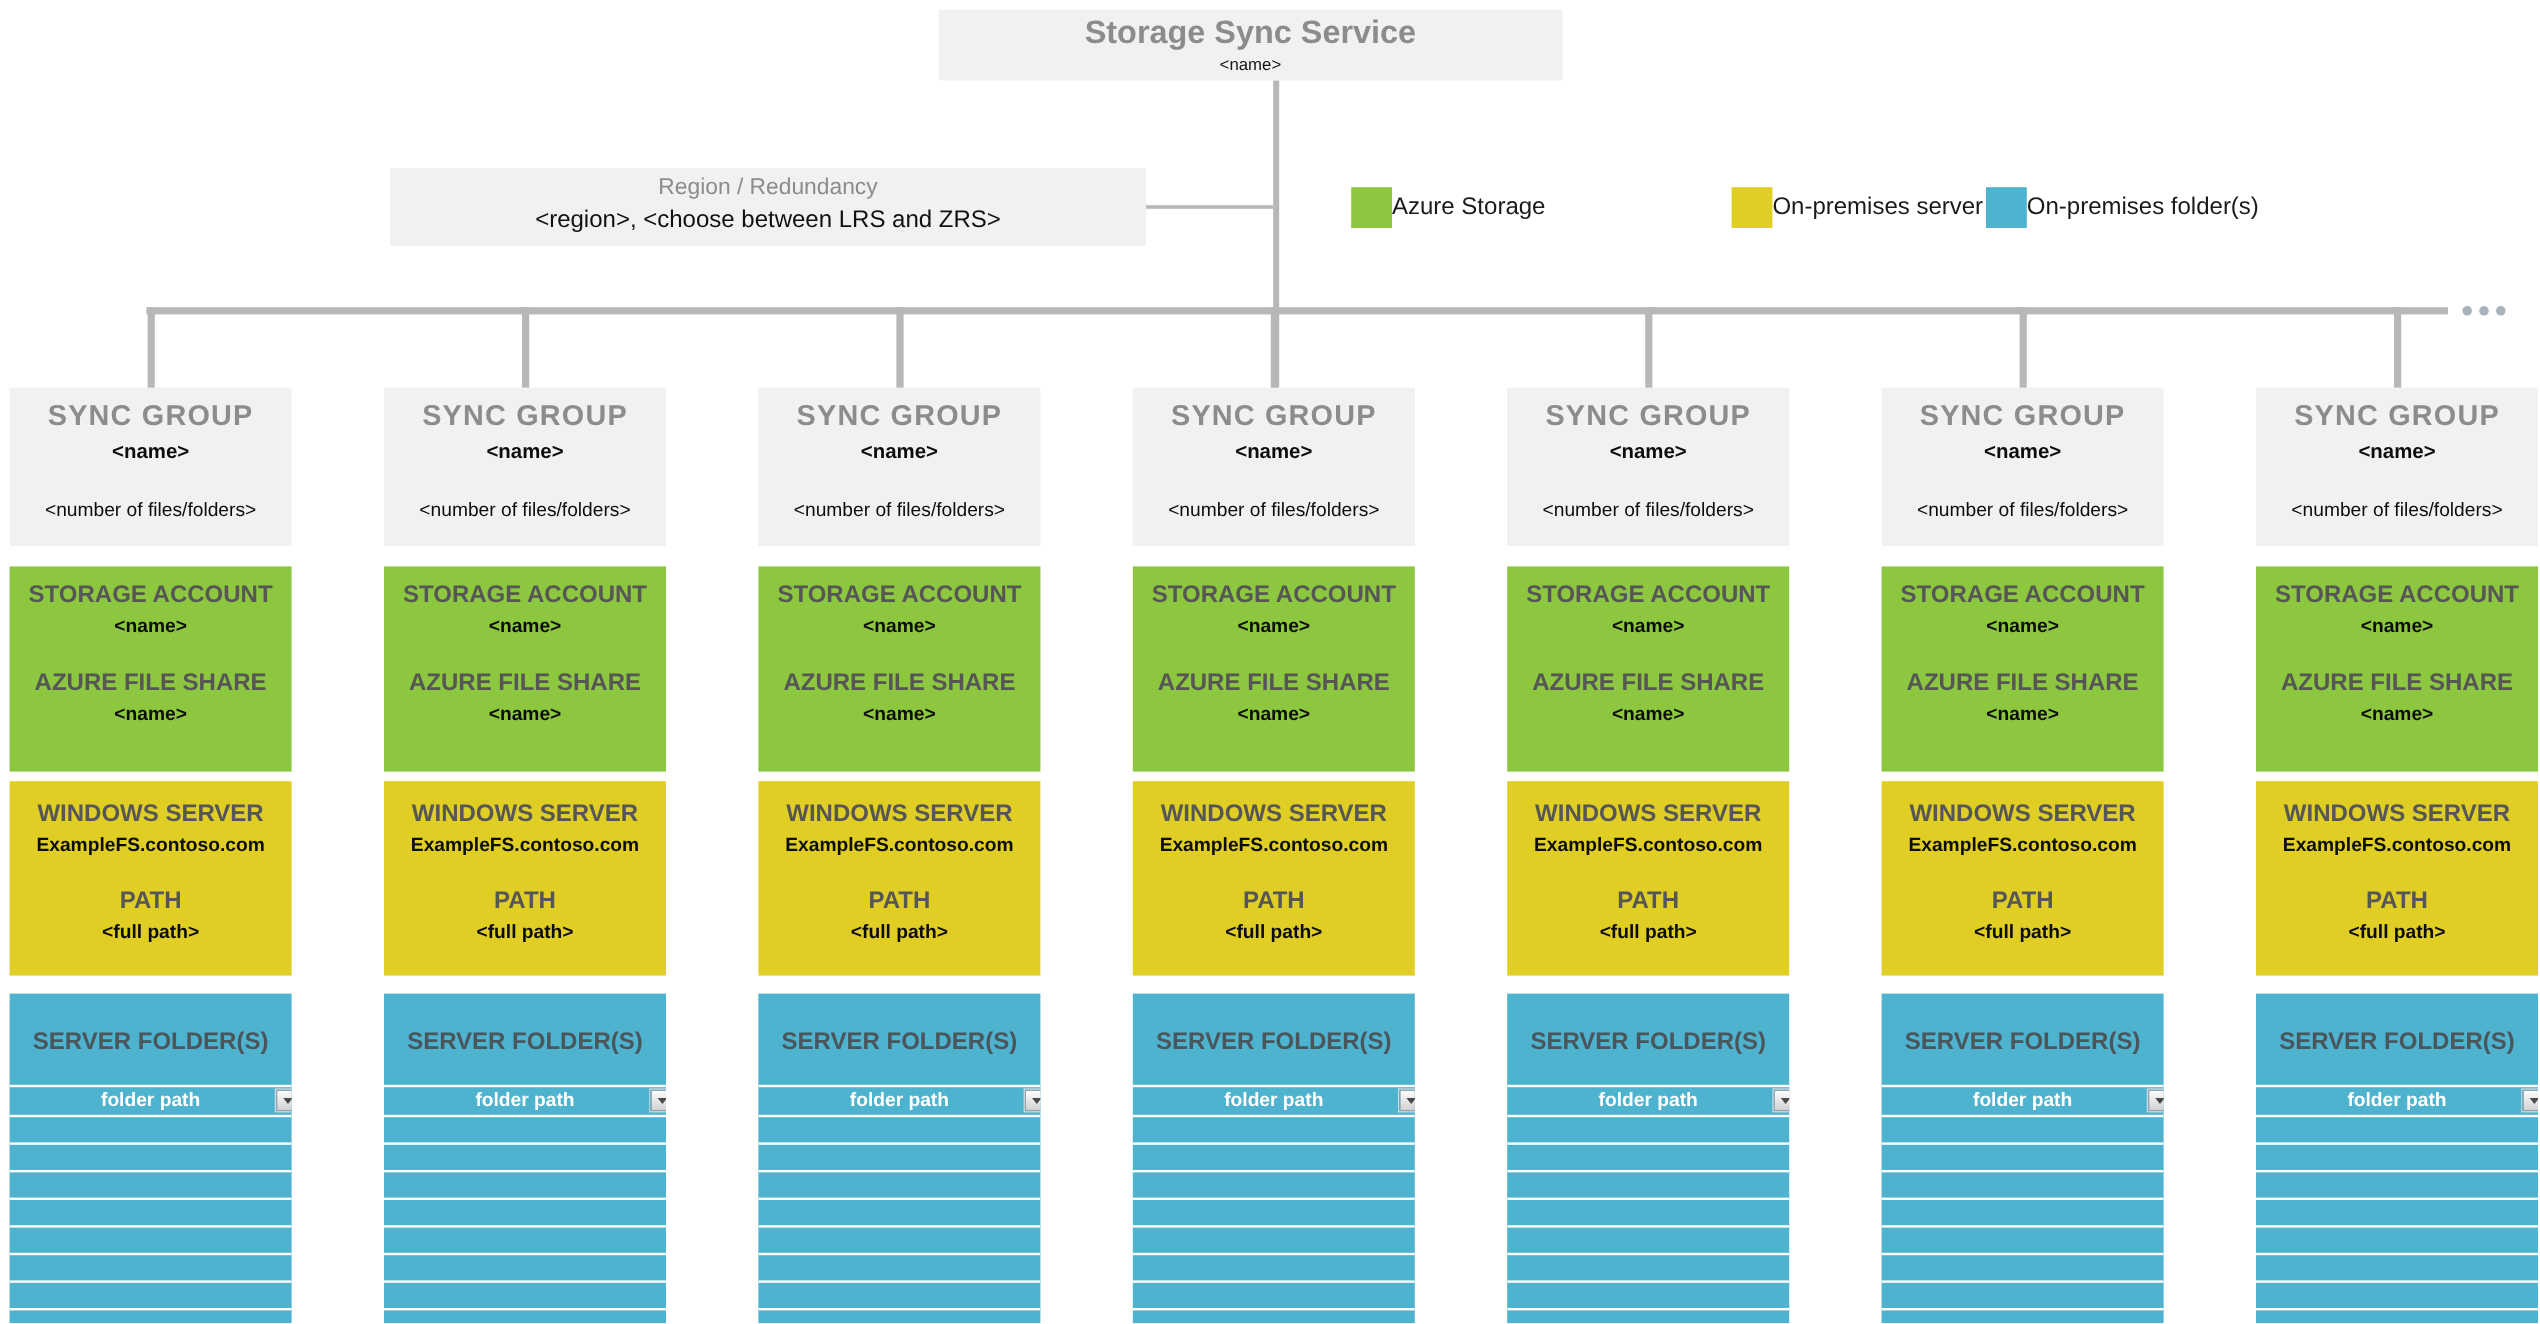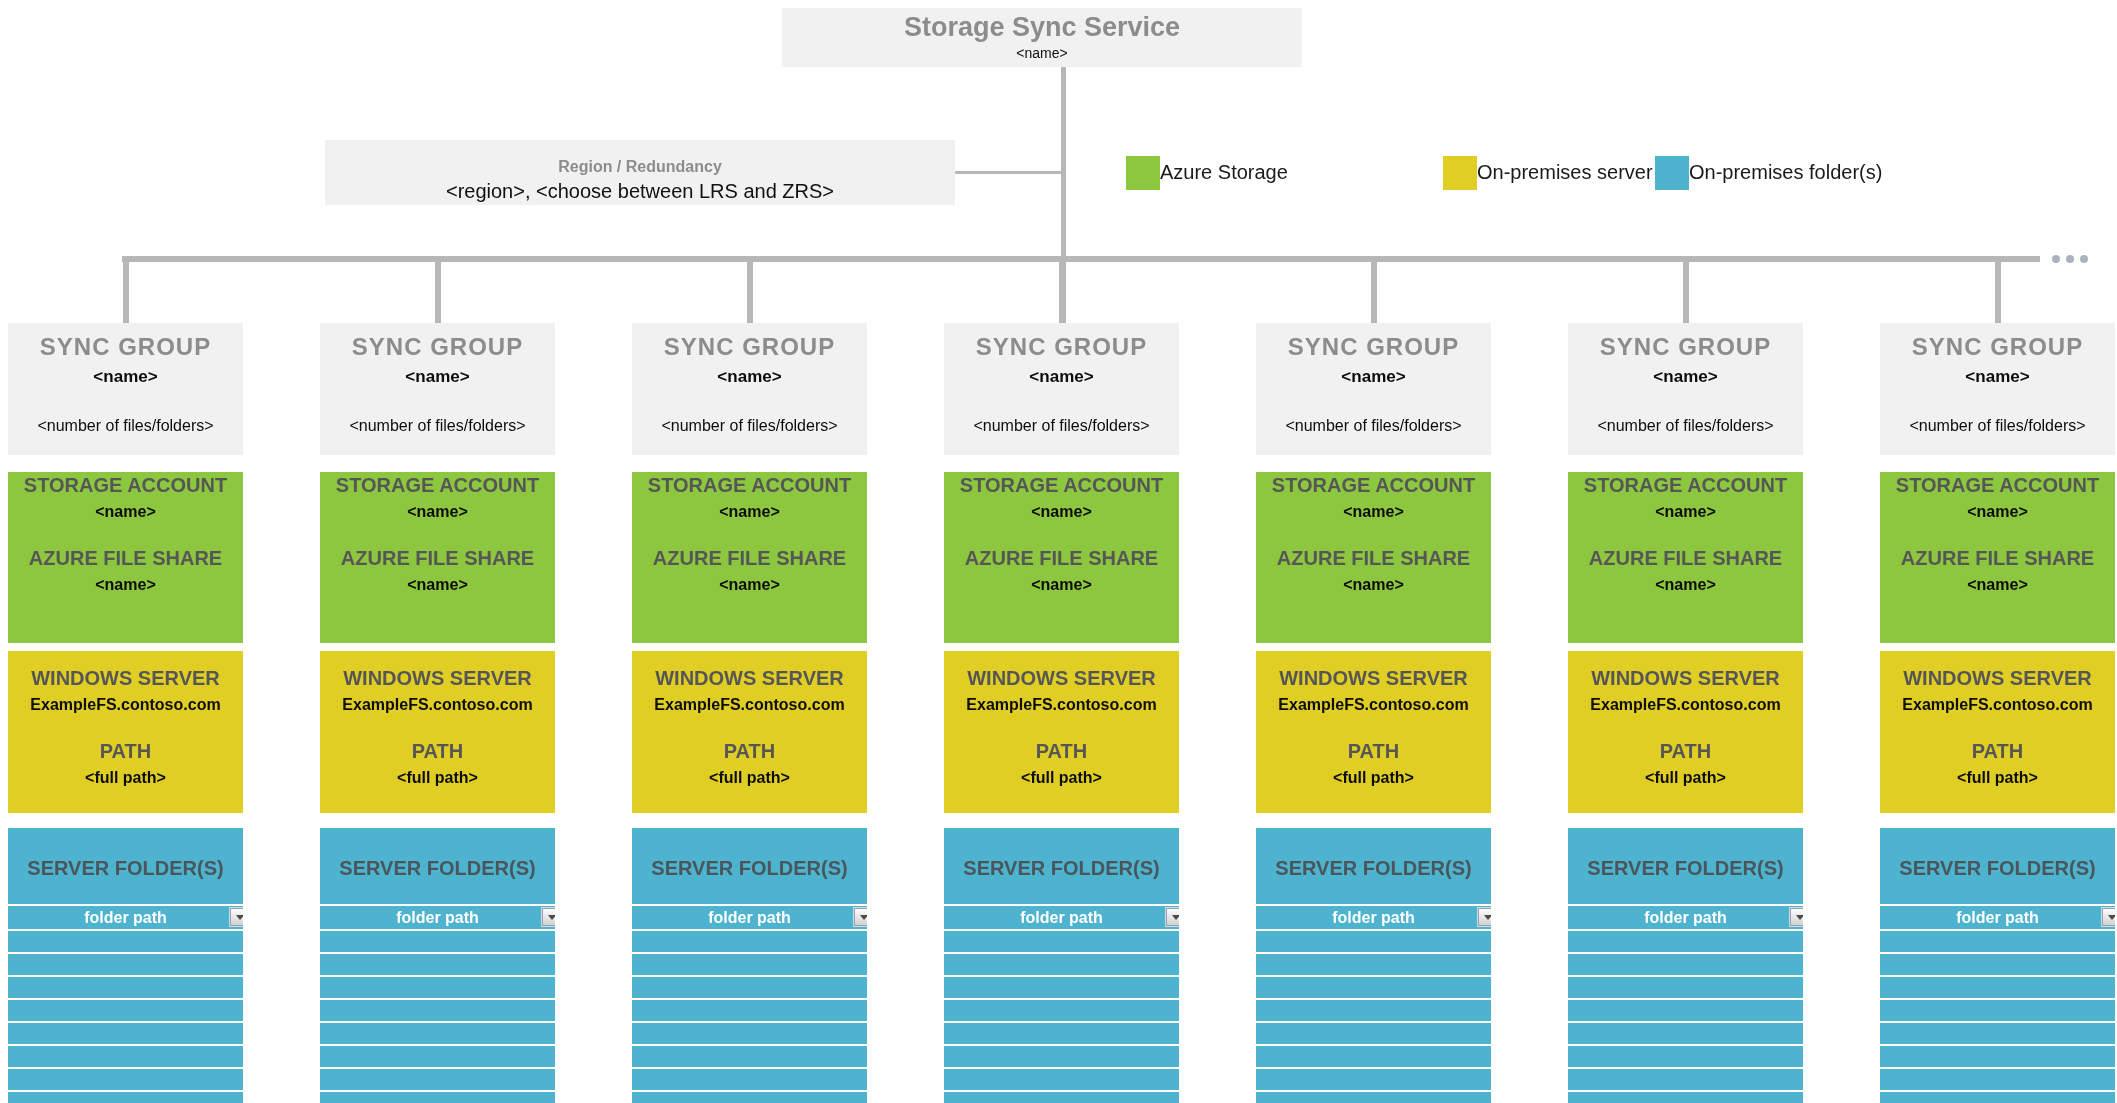--- a/index.html
+++ b/index.html
@@ -8,21 +8,21 @@
     overflow:hidden; font-family:"Liberation Sans", sans-serif;
   }
   .abs { position:absolute; }
 
   
   .graybox { background:var(--box_gray,#f1f1f1); text-align:center; }
   .titlebox { left:782px; top:8px; width:520px; height:59px; }
   .titlebox .h1 { padding-top:4px; font-size:27px; font-weight:bold; color:var(--heading_gray,#8c8c8c); }
   .titlebox .sub { margin-top:2px; font-size:14px; color:#111; }
   .regionbox { left:325px; top:140px; width:630px; height:65px; }
-  .regionbox .h1 { padding-top:18px; font-size:16px; font-weight:bold; color:var(--heading_gray,#8c8c8c); }
+  .regionbox .h1 { padding-top:6px; font-size:19px; font-weight:normal; color:var(--heading_gray,#8c8c8c); }
   .regionbox .sub { margin-top:4px; font-size:20px; color:#111; }
 
   
   .legend-item { position:absolute; top:155px; height:35px; display:flex; align-items:center; }
   .swatch { width:34px; height:34px; flex:0 0 auto; }
   .sw-green { background:var(--azure_green,#8dc63f); }
   .sw-yellow { background:var(--yellow,#e0ce25); }
   .sw-teal { background:var(--teal,#4db3cf); }
   .legend-label { font-size:20px; color:#1a1a1a; white-space:nowrap; }
 
@@ -36,21 +36,21 @@
 
   
   .columns { position:absolute; left:8px; top:256px; width:1999px; display:flex; gap:77px; }
   .column { position:relative; width:235px; flex:0 0 auto; }
   .drop { position:absolute; left:calc(50% - 3px); top:0; width:6px; height:67px; background:var(--line_gray,#b7b7b7); }
   .gbox { text-align:center; box-sizing:border-box; }
   .syncbox { margin-top:67px; height:132px; background:var(--box_gray,#f1f1f1); padding-top:10px; }
   .syncbox .colhead { font-size:24px; font-weight:bold; color:var(--heading_gray,#8c8c8c); letter-spacing:1px; }
   .syncbox .bname { margin-top:6px; font-size:17px; font-weight:bold; color:#0d0d0d; }
   .syncbox .count { margin-top:30px; font-size:16px; color:#0d0d0d; }
-  .greenbox { margin-top:17px; height:171px; background:var(--azure_green,#8dc63f); padding-top:2px; }
+  .greenbox { margin-top:17px; height:171px; background:var(--azure_green,#8dc63f); padding-top:13px; }
   .yellowbox { margin-top:8px; height:162px; background:var(--yellow,#e0ce25); padding-top:16px;text-align:center; }
   .chead { font-size:20px; font-weight:bold; color:var(--subheading_gray,#565656); }
   .cname { margin-top:6px; font-size:16px; font-weight:bold; color:#0d0d0d; }
   .gap { height:26px; }
   .tealbox { margin-top:15px; height:275px; background:var(--teal,#4db3cf); overflow:hidden; }
   .teal-head { padding-top:29px; height:47px; font-size:20px; font-weight:bold; color:#4a565c; text-align:center; }
   .folder-row { position:relative; border-top:2px solid #ffffff; height:23px;
                 display:flex; align-items:center; justify-content:center; }
   .folder-row.empty { height:21px; }
   .folder-path { color:#ffffff; font-weight:bold; font-size:16px; }

